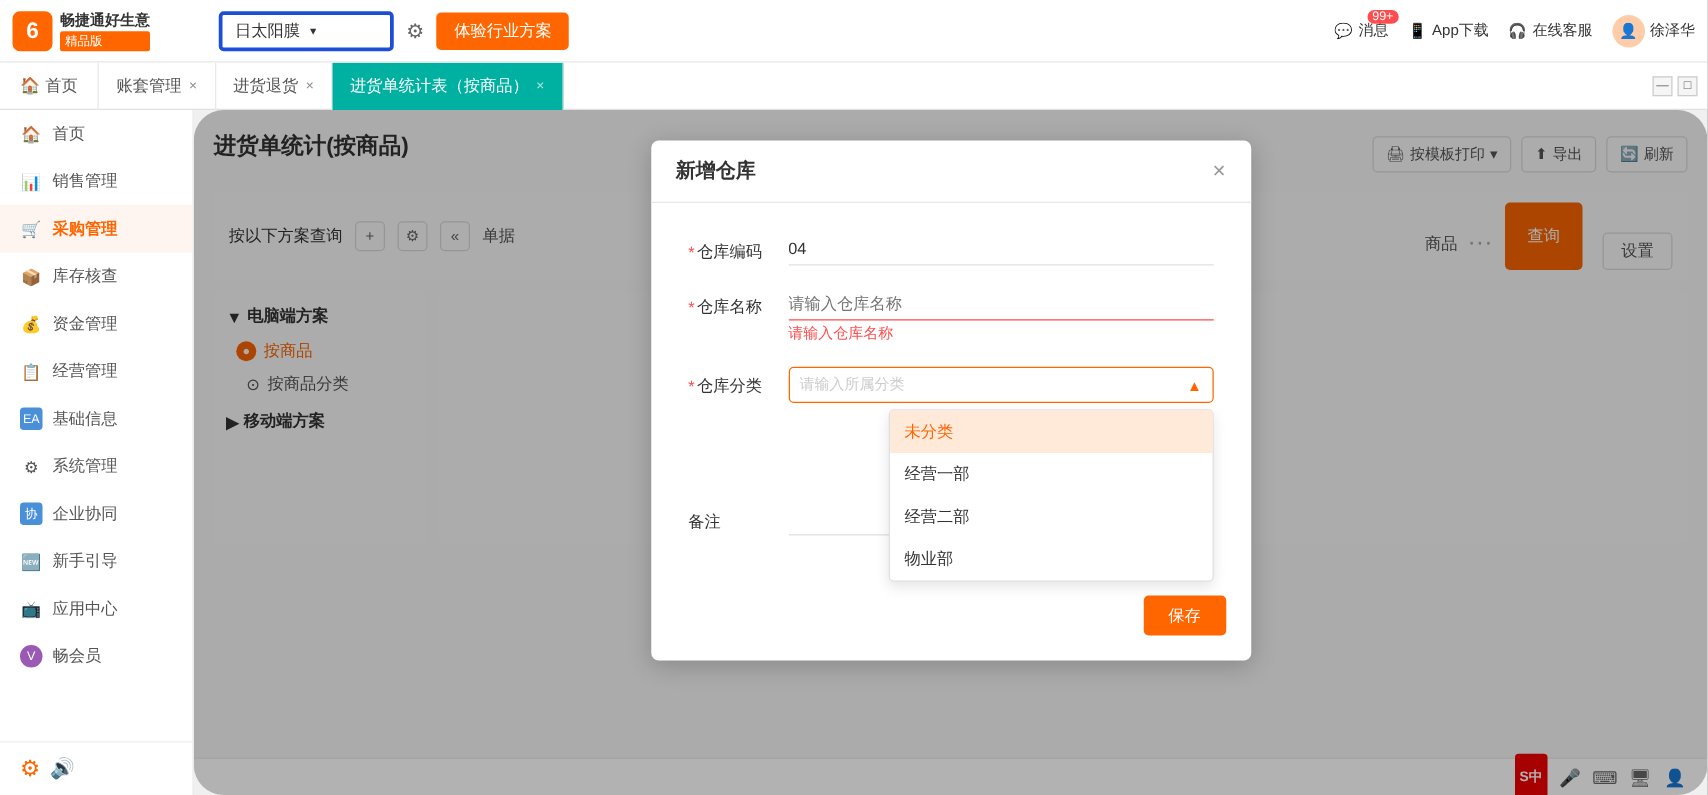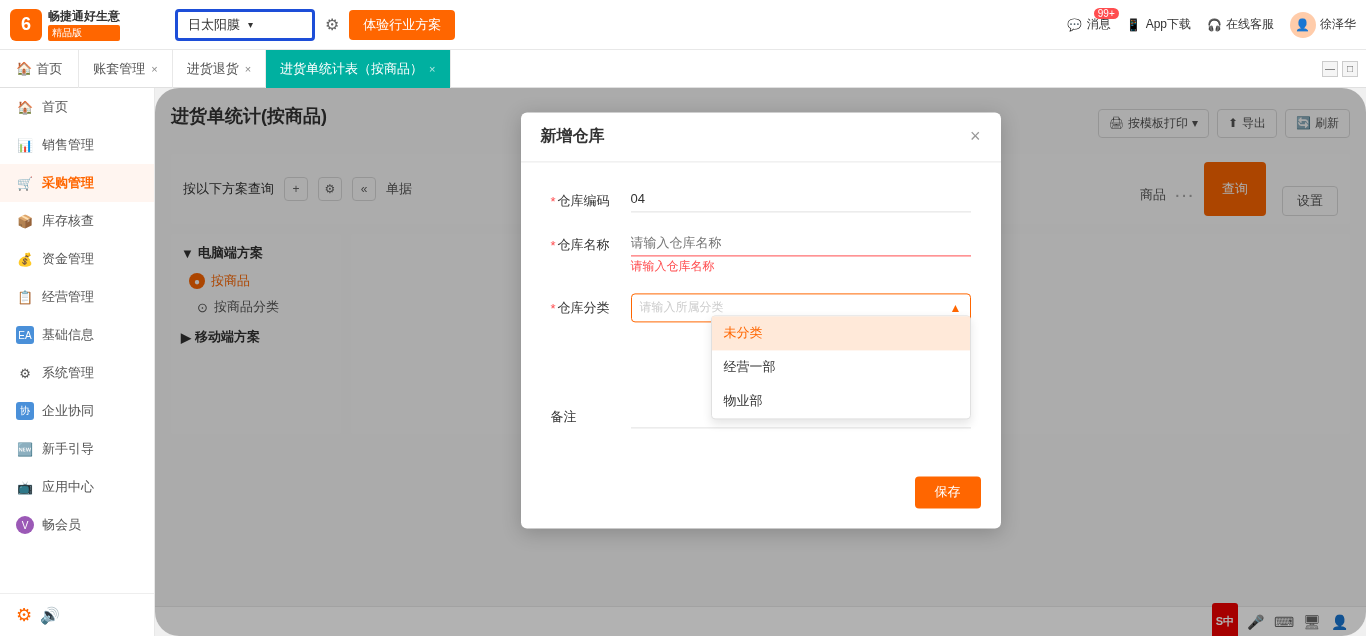--- a/index.html
+++ b/index.html
@@ -485,23 +485,24 @@
           <div class="form-label">
             <span class="required">*</span>
             <span>仓库分类</span>
           </div>
           <div class="form-input-wrapper">
             <div class="dropdown-trigger">
               <span style="color:#ccc;font-size:12px;">请输入所属分类</span>
               <span class="dropdown-up-icon">▲</span>
             </div>
 
-            <div class="dropdown-list" style="top:22px;">
+            <div class="dropdown-list" style="top:34px;">
               <div class="dropdown-option selected">未分类</div>
               <div class="dropdown-option">经营一部</div>
+              <div class="dropdown-option">经营二部</div>
               <div class="dropdown-option">物业部</div>
             </div>
           </div>
         </div>
 
         <div class="form-row" style="margin-top:80px;">
           <div class="form-label">
             <span>备注</span>
           </div>
           <div class="form-input-wrapper">

